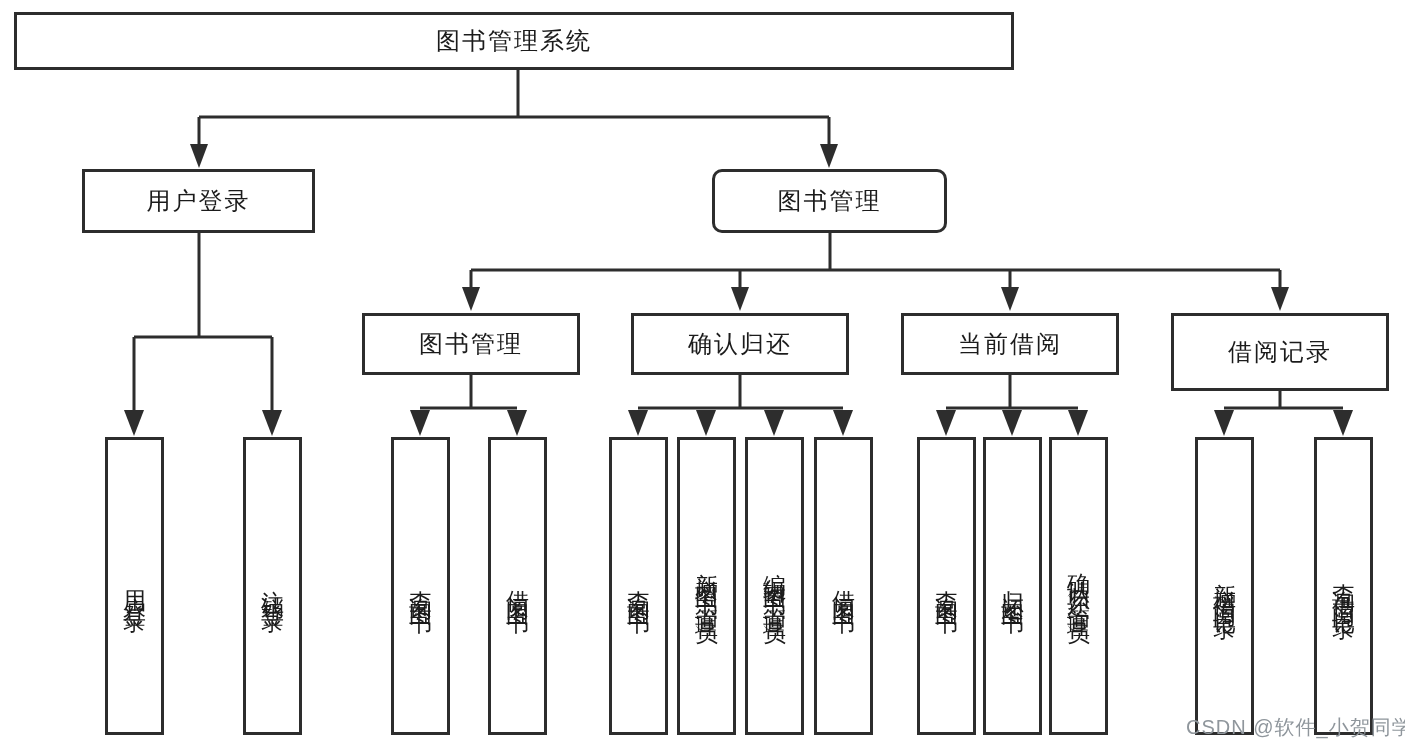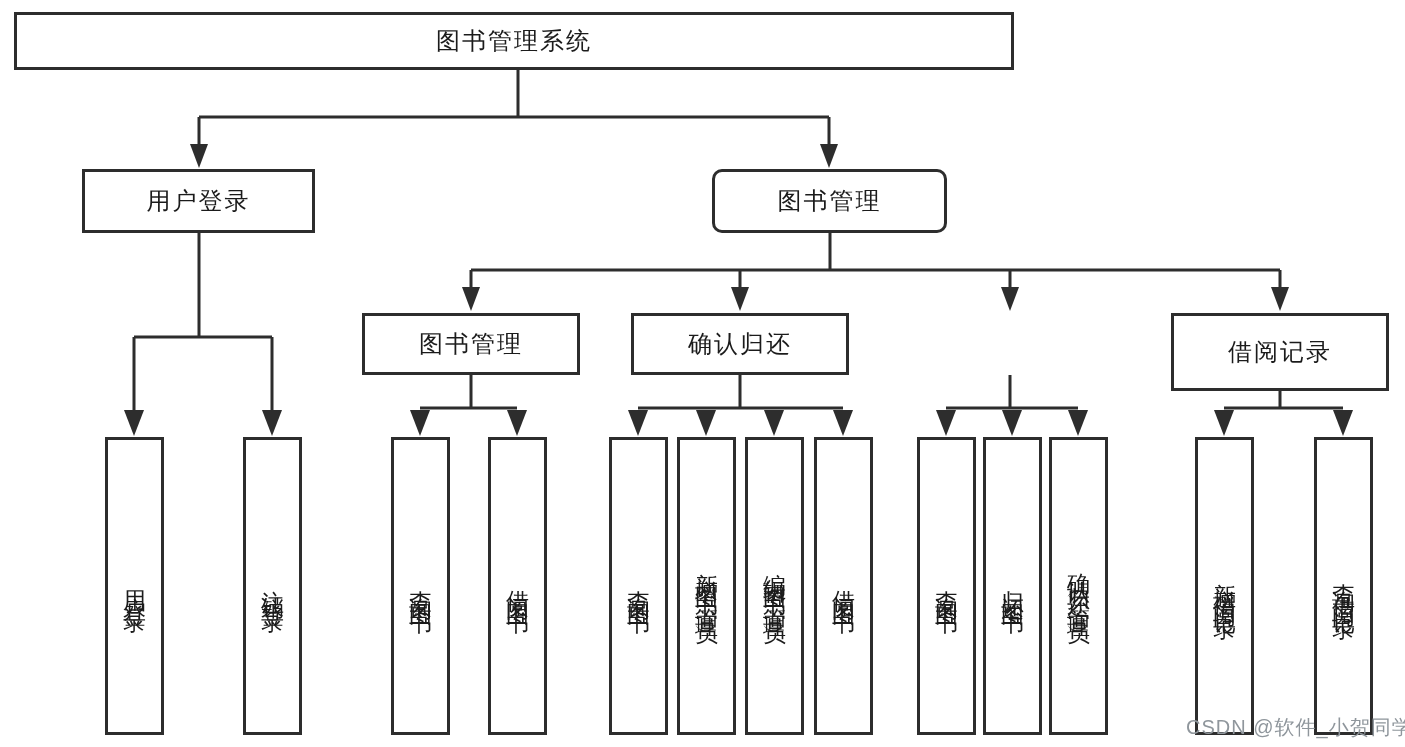--- a/index.html
+++ b/index.html
@@ -109,20 +109,21 @@
     </g>
   </svg>
 
   <div class="box hbox" id="r0">图书管理系统</div>
 
   <div class="box hbox" id="l2a">用户登录</div>
   <div class="box hbox" id="l2b">图书管理</div>
 
   <div class="box hbox" id="s0">图书管理</div>
   <div class="box hbox" id="s1">确认归还</div>
+  <div class="box hbox" id="s2">当前借阅</div>
   <div class="box hbox" id="s3">借阅记录</div>
 
   <div class="box vbox" id="v0">
     <span class="vtext">用户登录</span>
   </div>
   <div class="box vbox" id="v1">
     <span class="vtext">注销登录</span>
   </div>
 
   <div class="box vbox" id="v2">

